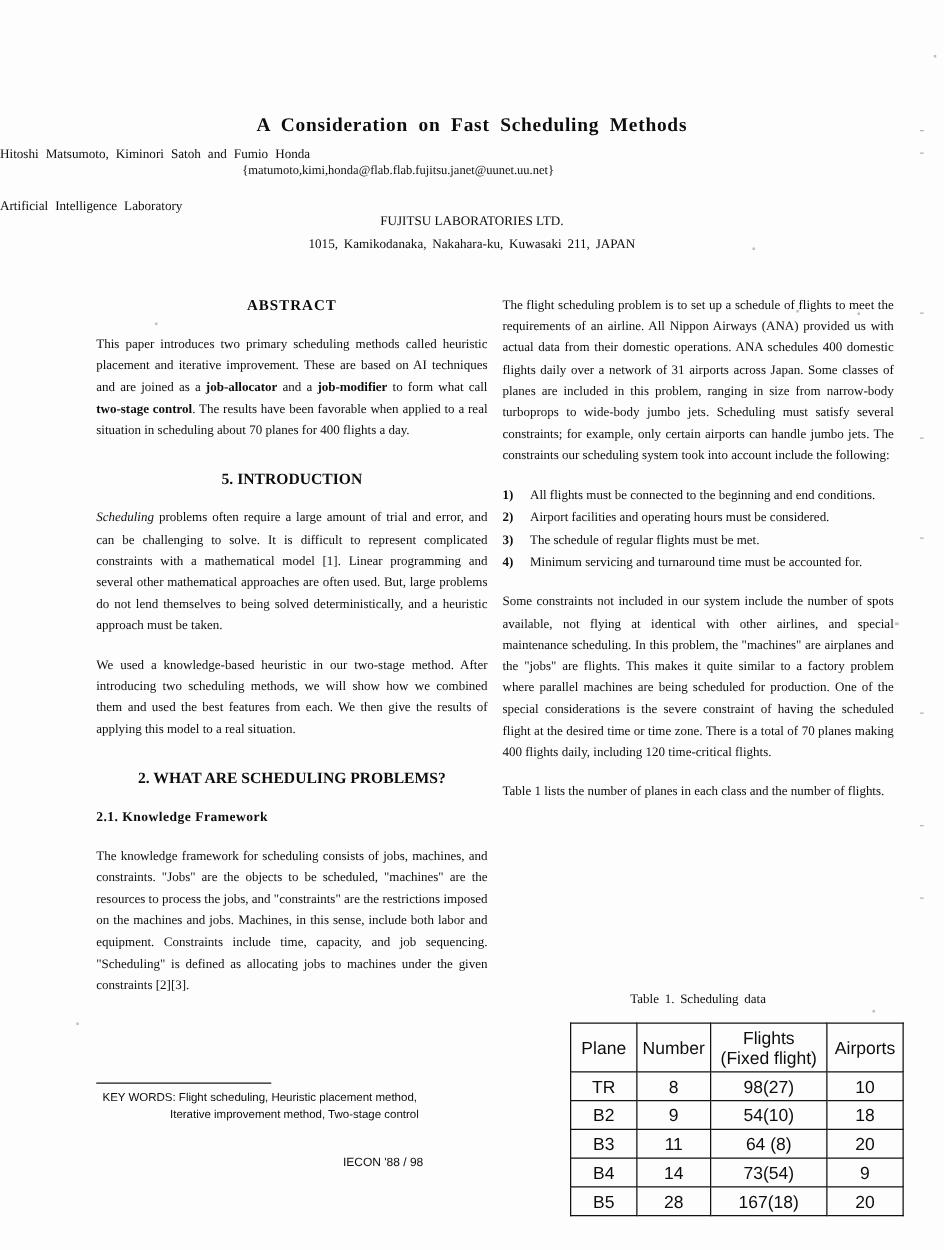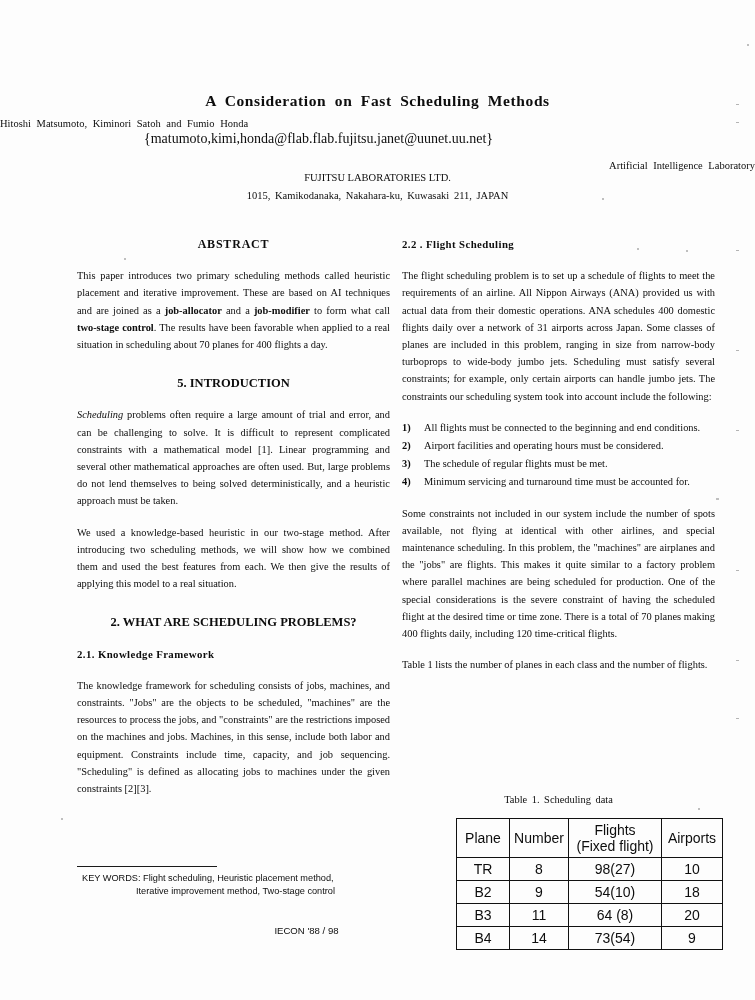--- a/index.html
+++ b/index.html
@@ -28,25 +28,25 @@
     letter-spacing:0.6px;
     word-spacing:4px;
   }
   .authors{
     position:absolute;left:0;top:118px;width:755px;
     font-size:10.5px;
     word-spacing:3px;
   }
   .email{
     position:absolute;left:0;top:131px;width:637px;
-    text-align:center;font-size:14px;
+    text-align:center;font-size:10px;
   }
   .affil1{
     position:absolute;left:0;top:160px;width:755px;
-    text-align:right;font-size:10.5px;word-spacing:3px;
+    text-align:left;font-size:10.5px;word-spacing:3px;
   }
   .affil2{
     position:absolute;left:0;top:172px;width:755px;
     text-align:center;font-size:10.5px;
   }
   .affil3{
     position:absolute;left:0;top:190px;width:755px;
     text-align:center;font-size:10.5px;word-spacing:2px;
   }
   
@@ -171,21 +171,20 @@
 
     <div class="h-sec">2. WHAT ARE SCHEDULING PROBLEMS?</div>
 
     <div class="h-sub">2.1. Knowledge Framework</div>
 
     <p>The knowledge framework for scheduling consists of jobs, machines, and constraints. "Jobs" are the objects to be scheduled, "machines" are the resources to process the jobs, and "constraints" are the restrictions imposed on the machines and jobs. Machines, in this sense, include both labor and equipment. Constraints include time, capacity, and job sequencing. "Scheduling" is defined as allocating jobs to machines under the given constraints [2][3].</p>
   </div>
 
   <div class="col col-right">
 
-    <div class="h-sub">2.2 . Flight Scheduling</div>
 
     <p>The flight scheduling problem is to set up a schedule of flights to meet the requirements of an airline. All Nippon Airways (ANA) provided us with actual data from their domestic operations. ANA schedules 400 domestic flights daily over a network of 31 airports across Japan. Some classes of planes are included in this problem, ranging in size from narrow-body turboprops to wide-body jumbo jets. Scheduling must satisfy several constraints; for example, only certain airports can handle jumbo jets. The constraints our scheduling system took into account include the following:</p>
 
     <ol class="conds">
       <li><span class="num">1)</span><span>All flights must be connected to the beginning and end conditions.</span></li>
       <li><span class="num">2)</span><span>Airport facilities and operating hours must be considered.</span></li>
       <li><span class="num">3)</span><span>The schedule of regular flights must be met.</span></li>
       <li><span class="num">4)</span><span>Minimum servicing and turnaround time must be accounted for.</span></li>
     </ol>
 
@@ -228,20 +227,26 @@
           <td>B3</td>
           <td>11</td>
           <td>64  (8)</td>
           <td>20</td>
         </tr>
         <tr>
           <td>B4</td>
           <td>14</td>
           <td>73(54)</td>
           <td>9</td>
+        </tr>
+        <tr>
+          <td>B5</td>
+          <td>28</td>
+          <td>167(18)</td>
+          <td>20</td>
         </tr>
       </tbody>
     </table>
   </div>
 
   <div class="pg-footer">IECON '88 / 98</div>
 
   <div class="speck" style="left:747px;top:44px;width:2px;height:2px;"></div>
   <div class="speck" style="left:61px;top:818px;width:2px;height:2px;"></div>
   <div class="speck" style="left:124px;top:258px;width:2px;height:2px;"></div>

